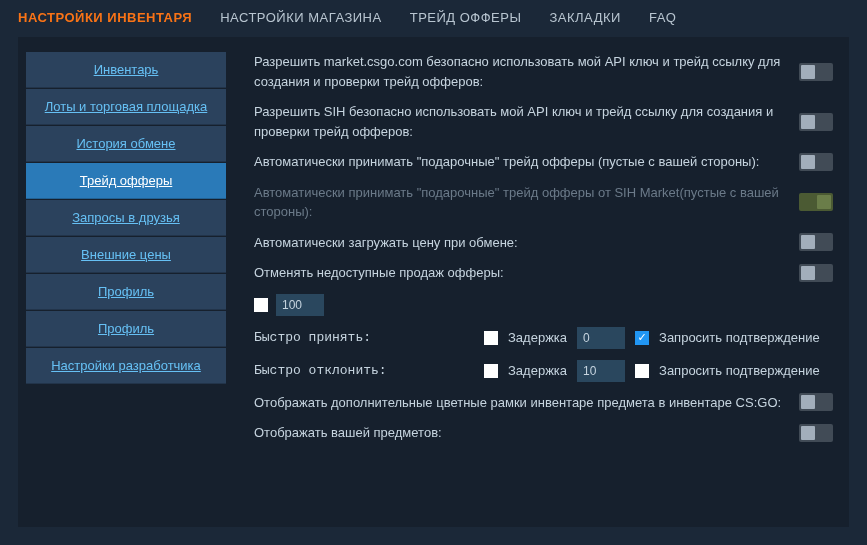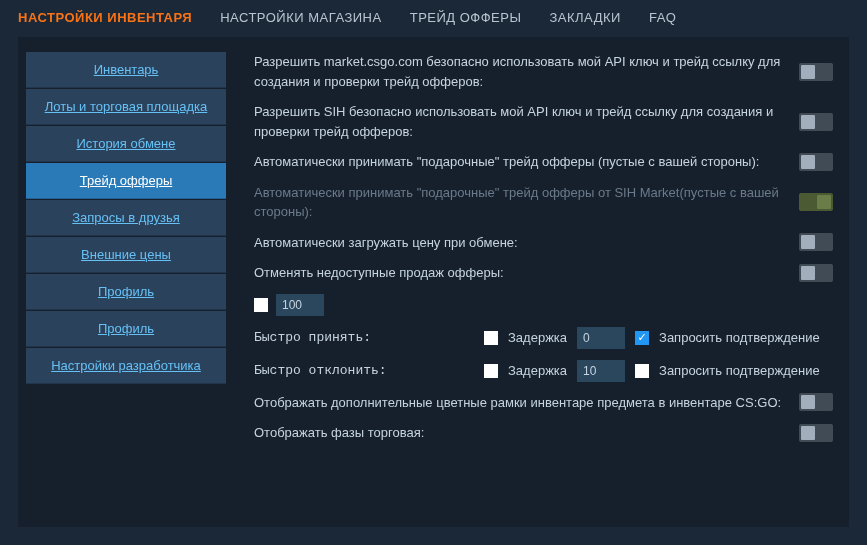--- a/index.html
+++ b/index.html
@@ -233,18 +233,18 @@
       <span>Запросить подтверждение</span>
     </div>
 
 
     <div class="row">
       <div class="row-label">Отображать дополнительные цветные рамки инвентаре предмета в инвентаре CS:GO:</div>
       <div class="toggle"></div>
     </div>
 
     <div class="row">
-      <div class="row-label">Отображать фазы торговая:</div>
+      <div class="row-label">Отображать вашей предметов:</div>
       <div class="toggle"></div>
     </div>
 
   </div>
 </div>
 
 </body></html>

